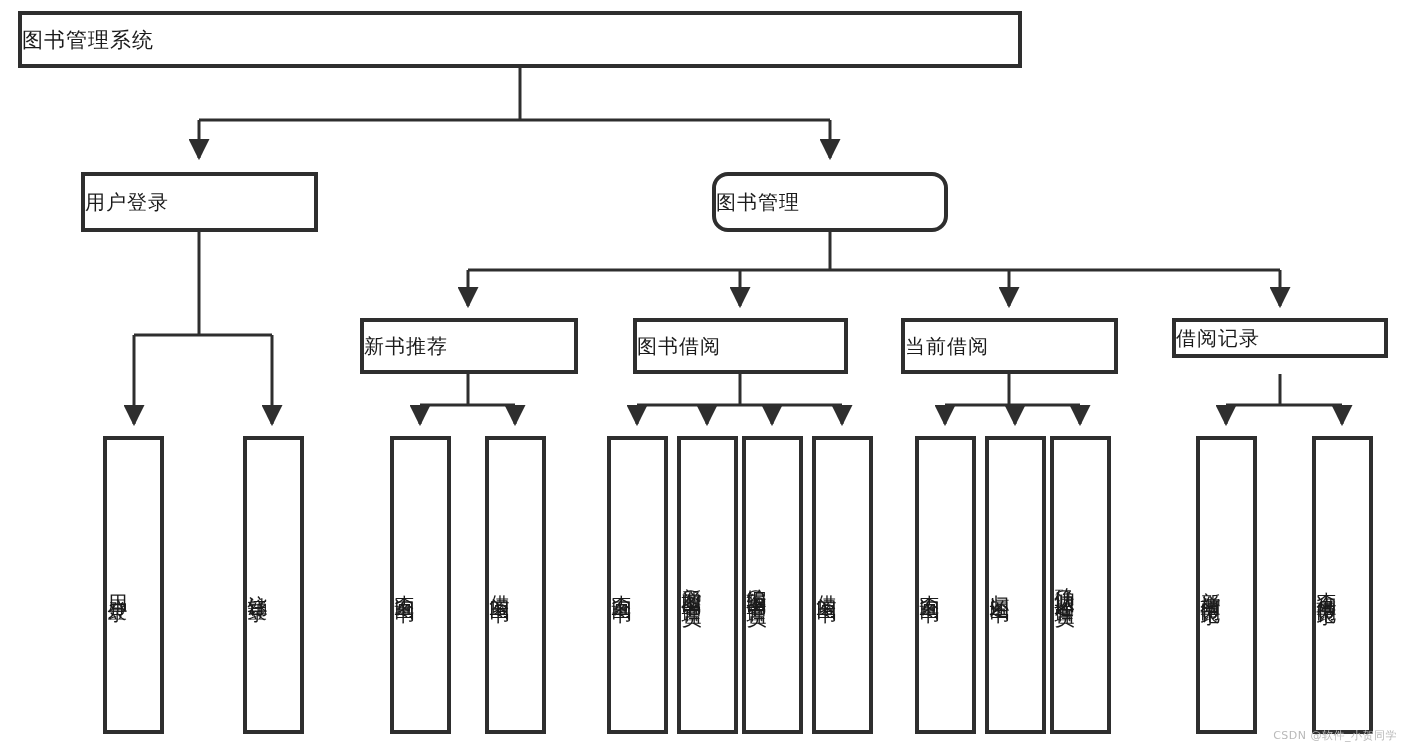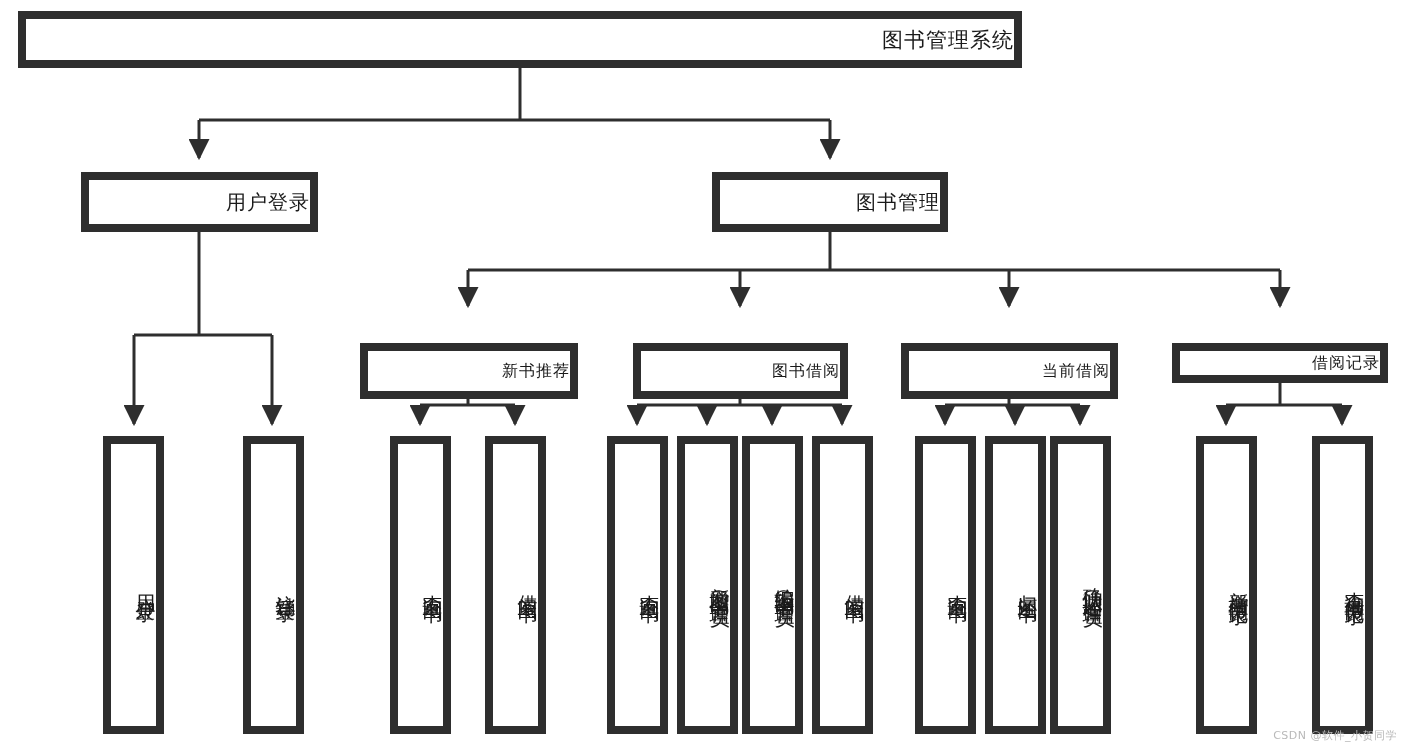--- a/index.html
+++ b/index.html
@@ -21,29 +21,29 @@
     left: 0;
     top: 0;
     width: 1405px;
     height: 747px;
     pointer-events: none;
   }
   .node {
     position: absolute;
     box-sizing: border-box;
     background: #ffffff;
-    border: 8px solid #4c1d95;
+    border: 4px solid #4c1d95;
     display: flex;
     align-items: center;
-    justify-content: flex-end;
+    justify-content: flex-start;
     color: #1a1a1a;
   }
   .node.root    { font-size: 21px; }
   .node.level1  { font-size: 20px; }
-  .node.level2  { font-size: 16px; margin-top: 25px; }
+  .node.level2  { font-size: 20px; }
   .node.leaf    { font-size: 20px; padding: 6px 0; align-items: center; }
   .leaf-label {
     writing-mode: vertical-rl;
     text-orientation: upright;
     letter-spacing: 3px;
     line-height: 1.05;
     white-space: nowrap;
     display: block;
   }
   .h-label {
@@ -116,21 +116,21 @@
     </g>
   </svg>
 
   <div class="node root" id="node-root" style="left: 18px; top: 11px; width: 1004px; height: 57px; border-color: rgb(46, 46, 46); background: rgb(255, 255, 255); color: rgb(26, 26, 26);">
     <span class="h-label">图书管理系统</span>
   </div>
 
   <div class="node level1" id="node-user-login" style="left: 81px; top: 172px; width: 237px; height: 60px; border-color: rgb(46, 46, 46); background: rgb(255, 255, 255); color: rgb(26, 26, 26);">
     <span class="h-label">用户登录</span>
   </div>
-  <div class="node level1" id="node-book-manage" style="left: 712px; top: 172px; width: 236px; height: 60px; border-color: rgb(46, 46, 46); background: rgb(255, 255, 255); color: rgb(26, 26, 26);">
+  <div class="node level1" id="node-book-manage" style="left: 712px; top: 172px; width: 236px; height: 60px; border-color: rgb(46, 46, 46); background: rgb(255, 255, 255); color: rgb(26, 26, 26); border-radius: 16px;">
     <span class="h-label">图书管理</span>
   </div>
 
   <div class="node level2" id="node-new-book-rec" style="left: 360px; top: 318px; width: 218px; height: 56px; border-color: rgb(46, 46, 46); background: rgb(255, 255, 255); color: rgb(26, 26, 26);">
     <span class="h-label">新书推荐</span>
   </div>
   <div class="node level2" id="node-book-borrow" style="left: 633px; top: 318px; width: 215px; height: 56px; border-color: rgb(46, 46, 46); background: rgb(255, 255, 255); color: rgb(26, 26, 26);">
     <span class="h-label">图书借阅</span>
   </div>
   <div class="node level2" id="node-current-borrow" style="left: 901px; top: 318px; width: 217px; height: 56px; border-color: rgb(46, 46, 46); background: rgb(255, 255, 255); color: rgb(26, 26, 26);">

